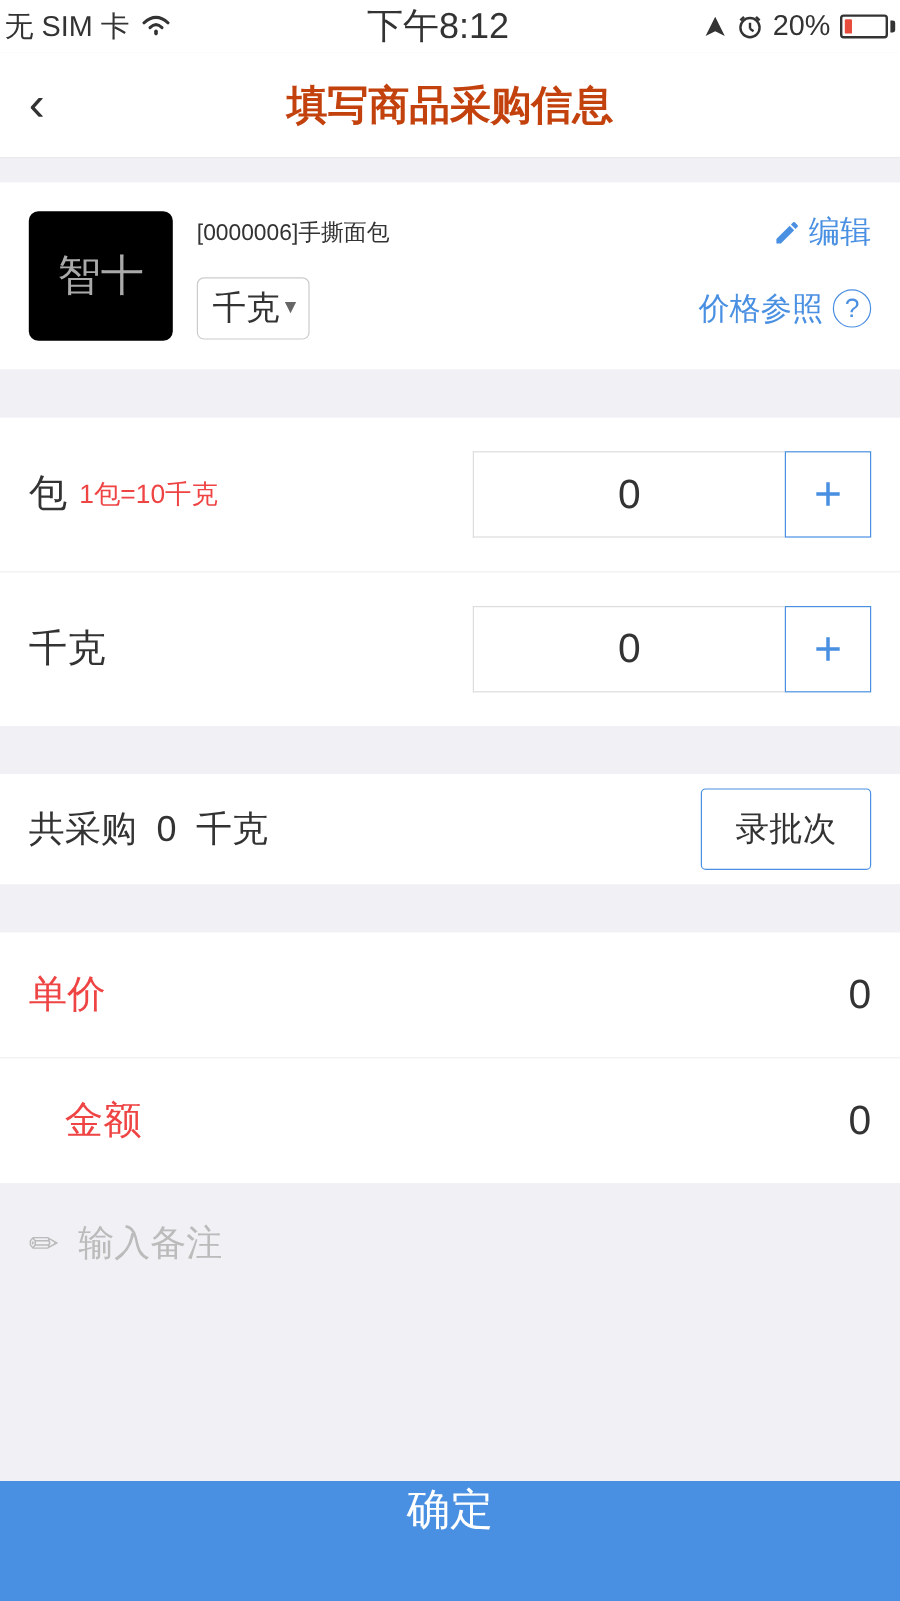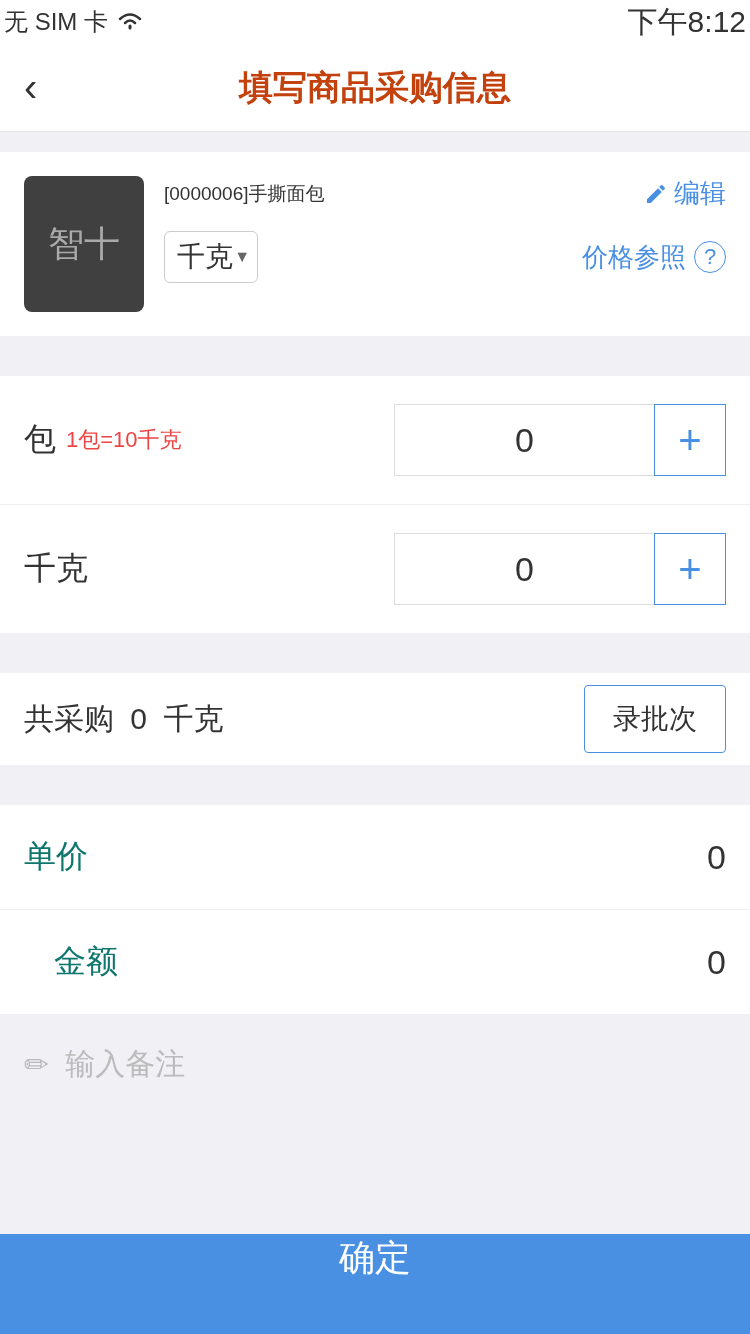--- a/index.html
+++ b/index.html
@@ -102,22 +102,22 @@
     
     .product-card {
       background: #fff;
       padding: 24px;
       display: flex;
       align-items: flex-start;
       gap: 20px;
     }
     .product-image {
       width: 120px;
-      height: 136px;
-      background: #404040;
+      height: 108px;
+      background: #000000;
       border-radius: 8px;
       display: flex;
       align-items: center;
       justify-content: center;
       flex-shrink: 0;
       font-size: 36px;
       color: #aaa;
     }
     .product-info {
       flex: 1;
@@ -290,21 +290,21 @@
       justify-content: space-between;
       padding: 30px 24px;
       border-bottom: 1px solid #f0f0f0;
     }
     .price-row:last-child {
       border-bottom: none;
       margin-left: 30px;
     }
     .price-label {
       font-size: 32px;
-      color: #0f766e;
+      color: #ef4444;
     }
     .price-value {
       font-size: 34px;
       color: #333;
     }
 
     
     .remark-section {
       background: #f0f0f5;
       margin-top: 0;
@@ -352,20 +352,39 @@
 <div class="status-bar">
   <div class="status-left">
     <span>无 SIM 卡</span>
     <svg width="28" height="20" viewBox="0 0 28 20">
       <path d="M14 16 Q14 14 14 14" stroke="#333" stroke-width="3" stroke-linecap="round"></path>
       <path d="M9 11 Q14 6 19 11" stroke="#333" stroke-width="2.5" fill="none" stroke-linecap="round"></path>
       <path d="M4 7 Q14 -2 24 7" stroke="#333" stroke-width="2.5" fill="none" stroke-linecap="round"></path>
     </svg>
   </div>
   <div class="status-center">下午8:12</div>
+  <div class="status-right">
+    <svg width="20" height="20" viewBox="0 0 20 20">
+      <path d="M10 2 L18 18 L10 14 L2 18 Z" fill="#333"></path>
+    </svg>
+    <svg width="22" height="22" viewBox="0 0 22 22">
+      <circle cx="11" cy="12" r="8" stroke="#333" stroke-width="2" fill="none"></circle>
+      <line x1="11" y1="8" x2="11" y2="13" stroke="#333" stroke-width="2"></line>
+      <line x1="11" y1="13" x2="14" y2="15" stroke="#333" stroke-width="2"></line>
+      <line x1="3" y1="6" x2="6" y2="3" stroke="#333" stroke-width="2"></line>
+      <line x1="19" y1="6" x2="16" y2="3" stroke="#333" stroke-width="2"></line>
+    </svg>
+    <span>20%</span>
+    <div class="battery-icon">
+      <div class="battery-body">
+        <div class="battery-fill"></div>
+      </div>
+      <div class="battery-tip"></div>
+    </div>
+  </div>
 </div>
 
 <div class="nav-bar">
   <div class="nav-back">‹</div>
   <div class="nav-title">填写商品采购信息</div>
 </div>
 
 <div class="separator"></div>
 
 <div class="product-card">

